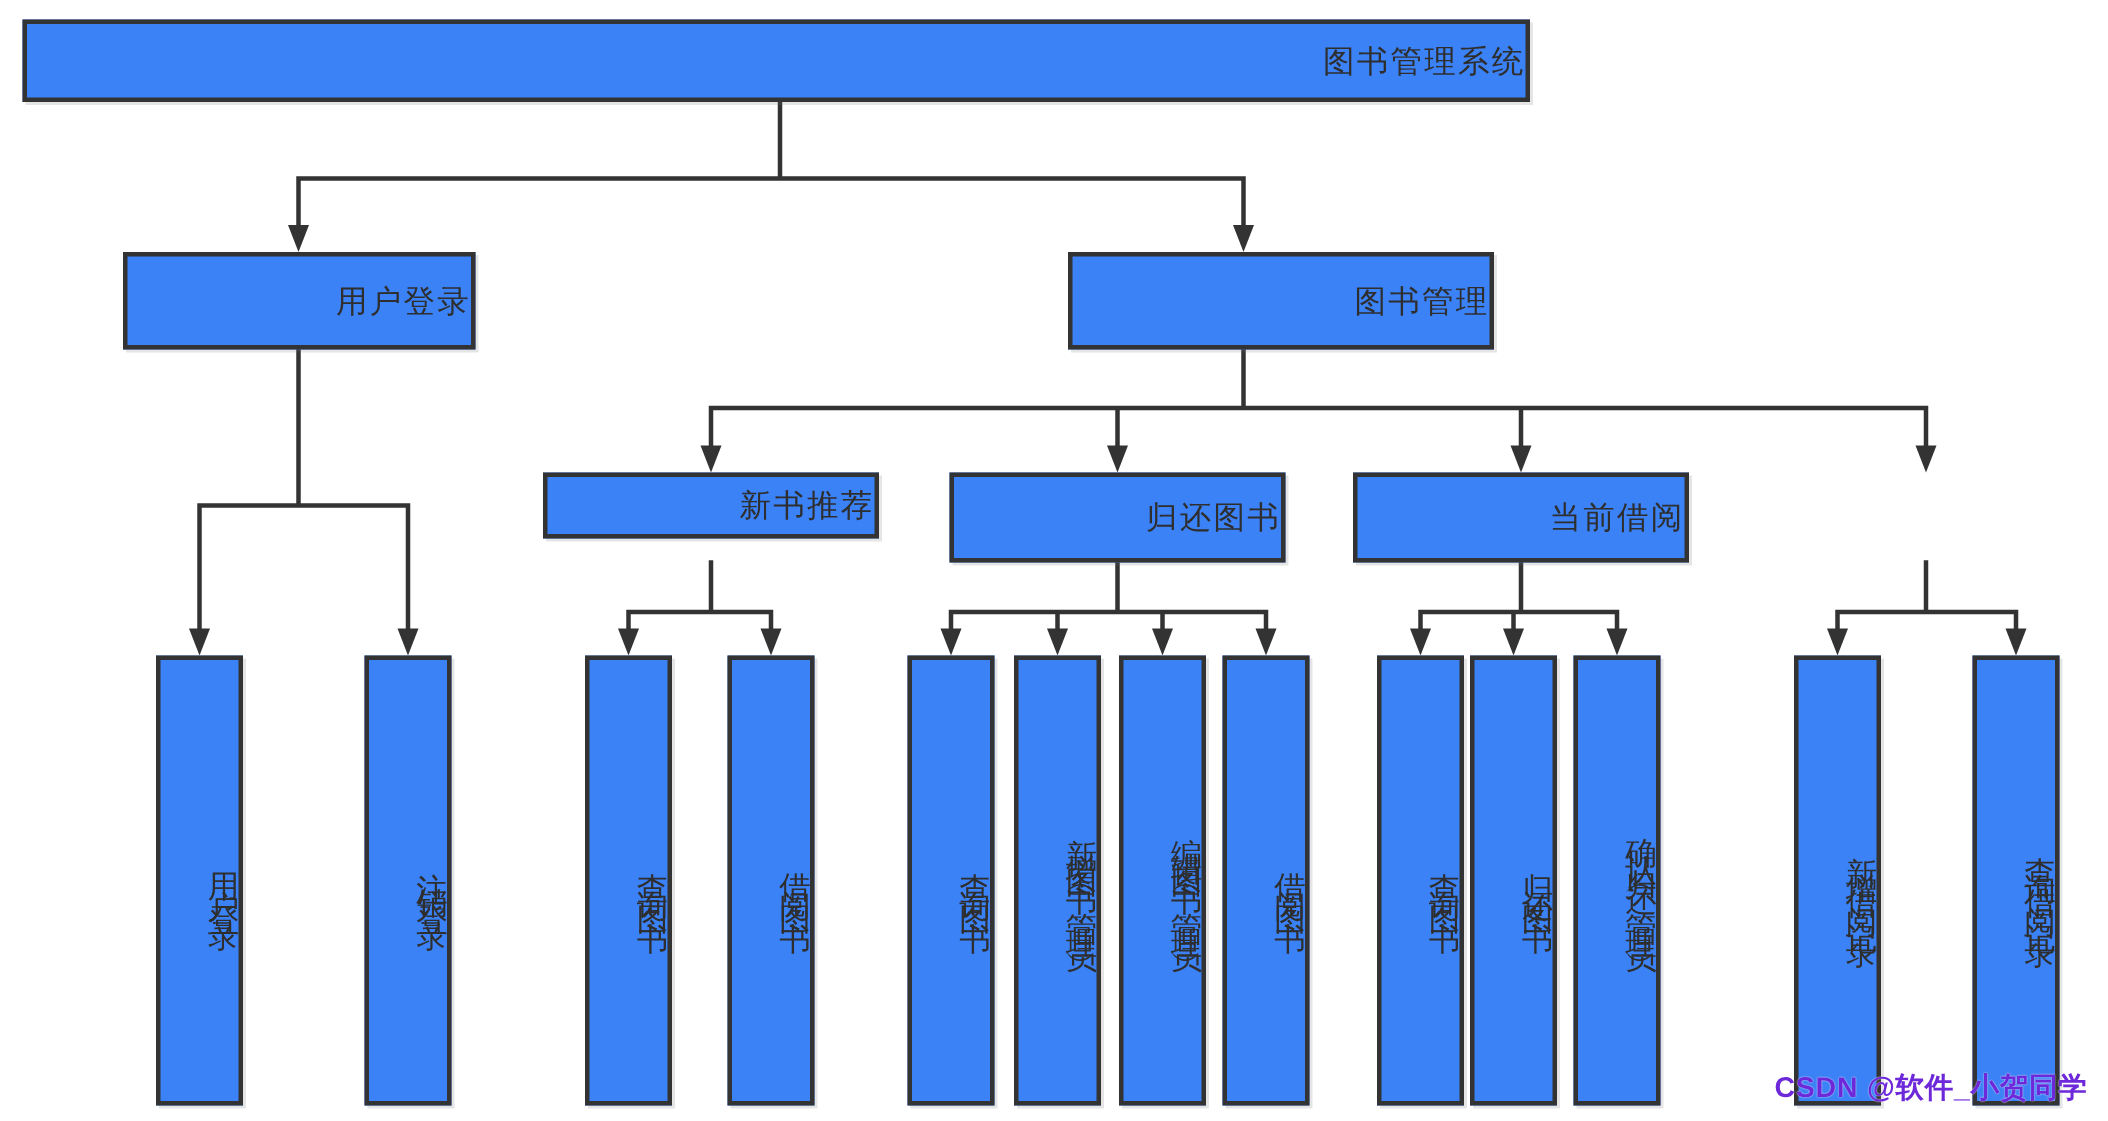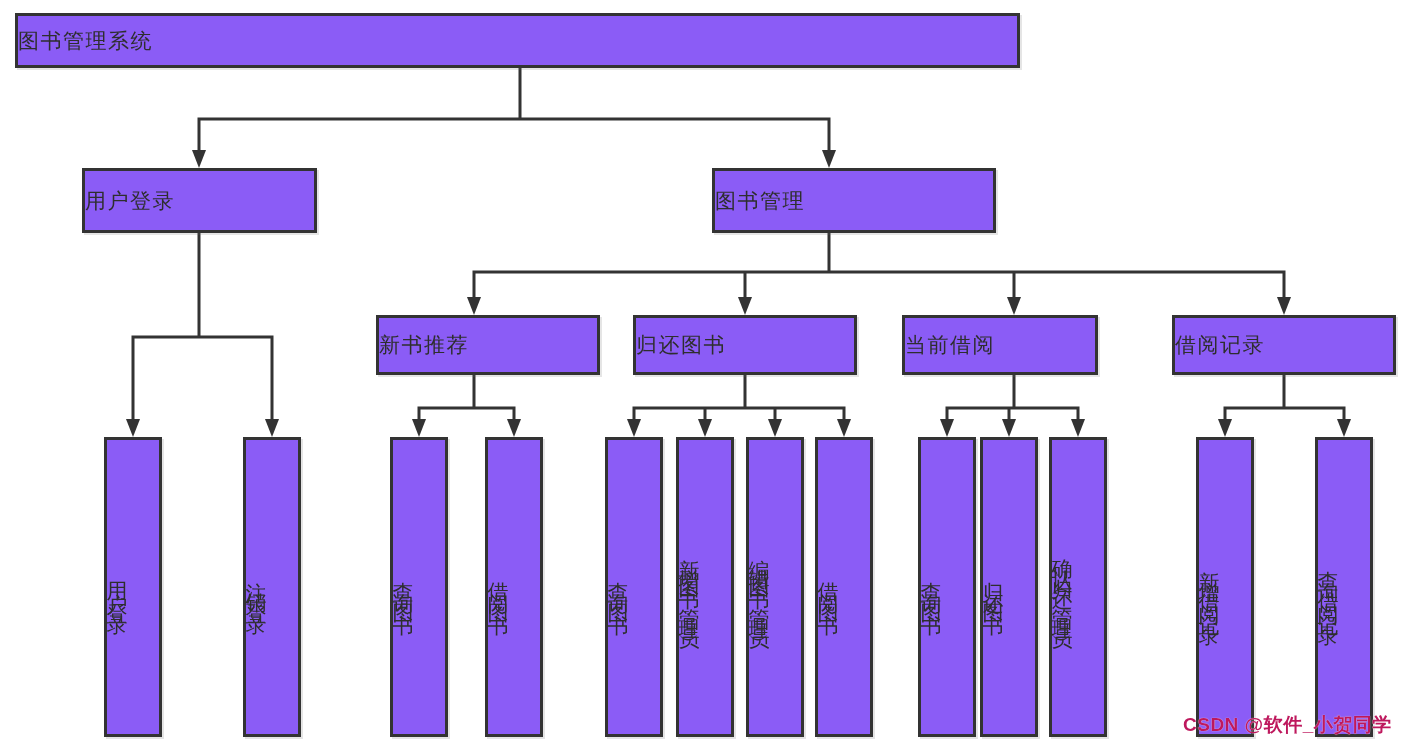--- a/index.html
+++ b/index.html
@@ -10,42 +10,42 @@
     overflow:hidden;
     font-family:"Liberation Sans","DejaVu Sans",sans-serif;
   }
   .connector-layer{
     position:absolute;left:0;top:0;width:1405px;height:747px;
     pointer-events:none;
   }
   .box{
     position:absolute;
     box-sizing:border-box;
-    background:#8b5cf6;
+    background:#3b82f6;
     border:3px solid #333333;
-    display:flex;align-items:center;justify-content:flex-start;
+    display:flex;align-items:center;justify-content:flex-end;
     color:#2e2e2e;
     box-shadow:2px 2px 0 rgba(110,110,110,0.18);
   }
   .lvl{font-size:21px;letter-spacing:1.5px;white-space:nowrap;}
   .leaf{width:58px;height:300px;}
   .vtext{
     writing-mode:vertical-rl;
     font-size:21px;
     line-height:1;
     letter-spacing:11px;
     color:#2e2e2e;
   }
   .vtext.long{letter-spacing:10px;}
   .watermark{
     position:absolute;
     left:1183px;top:712px;
     font-size:19px;
     font-weight:600;
-    color:#be185d;
+    color:#6d28d9;
     letter-spacing:0.5px;
     white-space:nowrap;
     text-shadow:0 0 1px #ffffff;
   }
 </style>
 </head>
 <body>
 
 <div class="canvas">
 
@@ -93,31 +93,28 @@
     <span>图书管理系统</span>
   </div>
 
   <div class="box lvl" style="left:82px;top:168px;width:235px;height:65px">
     <span>用户登录</span>
   </div>
   <div class="box lvl" style="left:712px;top:168px;width:284px;height:65px">
     <span>图书管理</span>
   </div>
 
-  <div class="box lvl" style="left:376px;top:315px;width:224px;height:60px">
+  <div class="box lvl" style="left:362px;top:315px;width:224px;height:44px">
     <span>新书推荐</span>
   </div>
   <div class="box lvl" style="left:633px;top:315px;width:224px;height:60px">
     <span>归还图书</span>
   </div>
-  <div class="box lvl" style="left:902px;top:315px;width:196px;height:60px">
+  <div class="box lvl" style="left:902px;top:315px;width:224px;height:60px">
     <span>当前借阅</span>
-  </div>
-  <div class="box lvl" style="left:1172px;top:315px;width:224px;height:60px">
-    <span>借阅记录</span>
   </div>
 
   <div class="box leaf" style="left:104px;top:437px">
     <span class="vtext">用户登录</span>
   </div>
   <div class="box leaf" style="left:243px;top:437px">
     <span class="vtext">注销登录</span>
   </div>
 
   <div class="box leaf" style="left:390px;top:437px">

